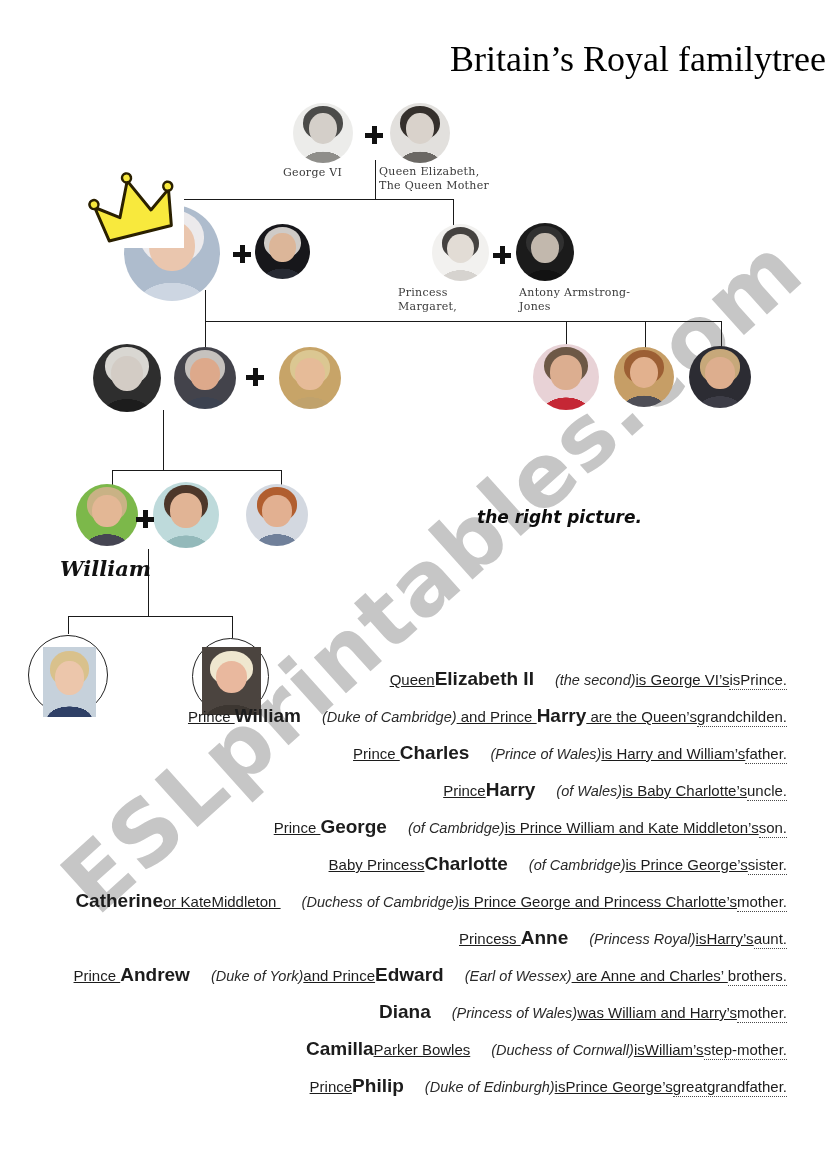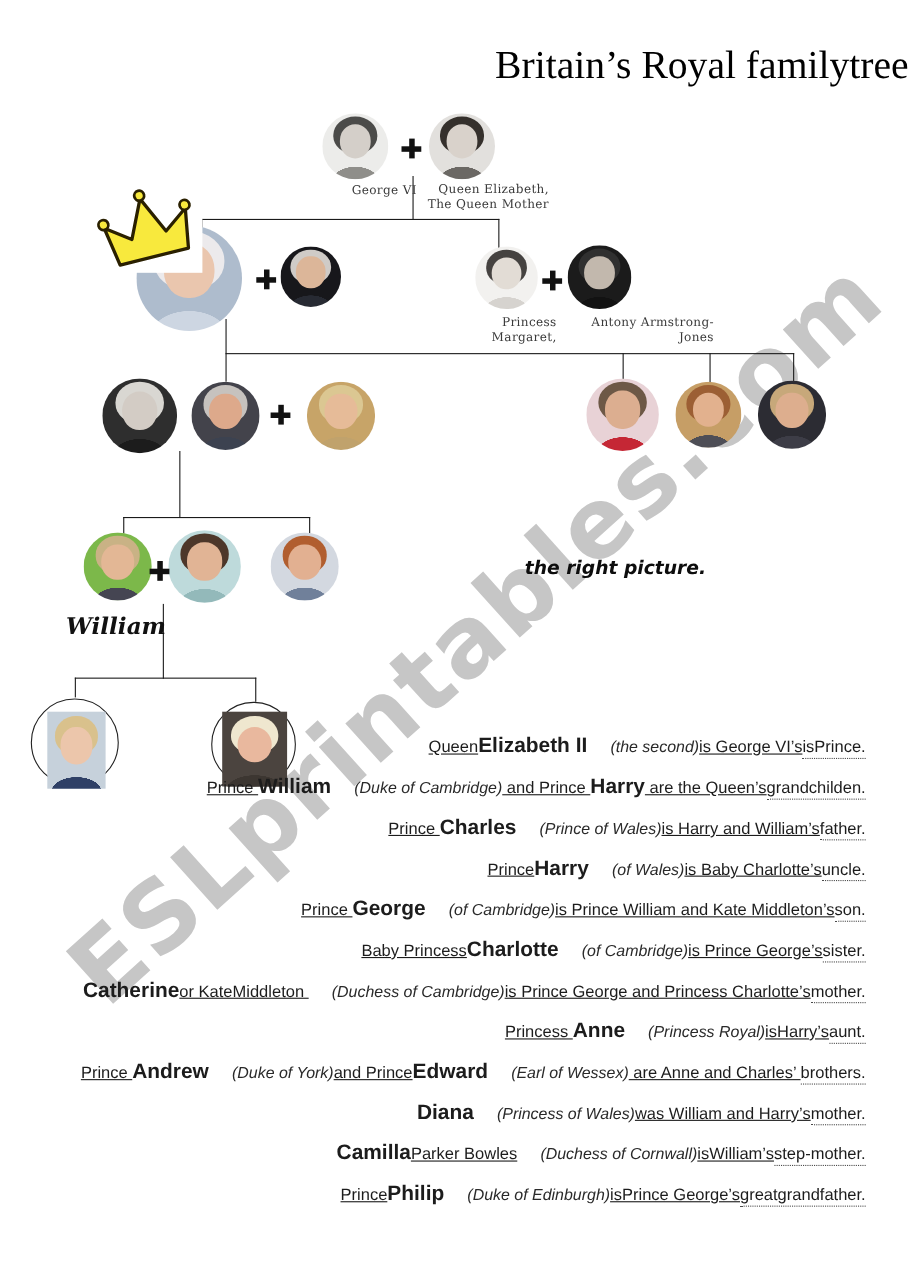--- a/index.html
+++ b/index.html
@@ -37,22 +37,22 @@
   .photo-rect::after{content:"";position:absolute;left:23%;top:20%;width:54%;height:48%;
                      border-radius:48%;background:var(--skin);}
 
   
   .plus{position:absolute;width:18px;height:18px;transform:translate(-50%,-50%);z-index:4;}
   .plus::before{content:"";position:absolute;left:6.5px;top:0;width:5px;height:18px;background:#111;}
   .plus::after{content:"";position:absolute;left:0;top:6.5px;width:18px;height:5px;background:#111;}
 
   
   .caption{position:absolute;font-family:"DejaVu Serif",serif;font-size:11px;color:#3a3a3a;
-           letter-spacing:.3px;z-index:5;line-height:14px;text-align:right;}
-  .caption.center{text-align:right;}
+           letter-spacing:.3px;z-index:5;line-height:14px;}
+  .caption.center{text-align:left;}
 
   
   .crown-bg{position:absolute;left:84px;top:168px;width:100px;height:80px;background:#fff;z-index:4;}
   .crown{position:absolute;left:84px;top:168px;z-index:5;transform:rotate(-14deg);}
 
   
   .handwritten{position:absolute;left:60px;top:556px;width:90px;z-index:5;
                font-family:"DejaVu Serif",serif;font-style:italic;font-weight:700;font-size:21px;color:#111;}
 
   

